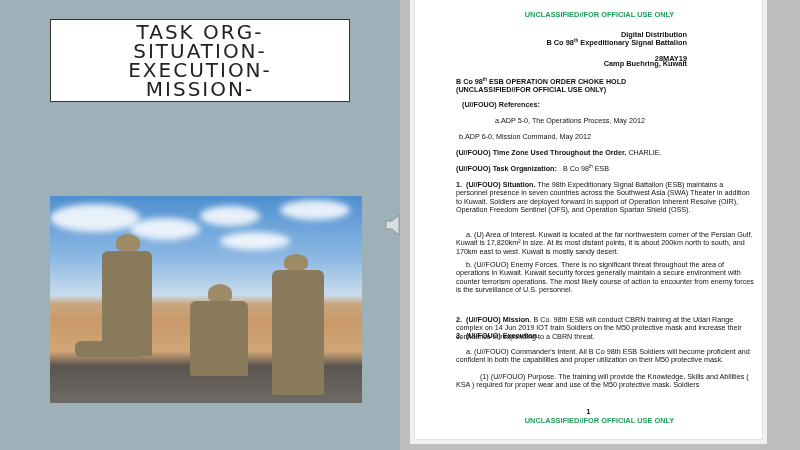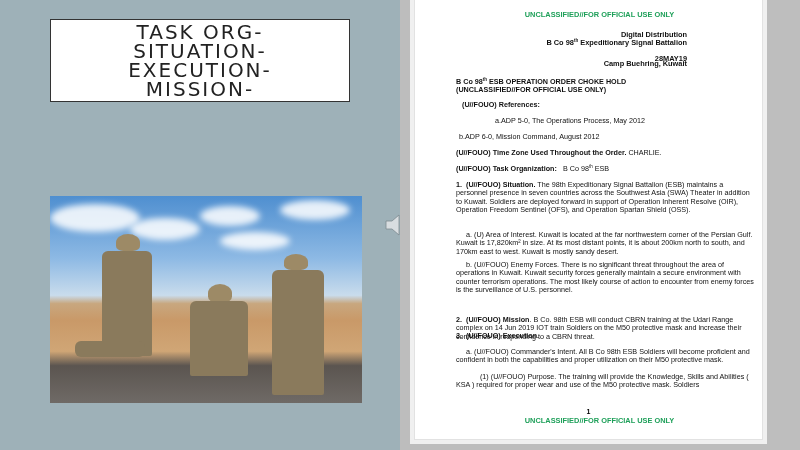--- a/index.html
+++ b/index.html
@@ -80,21 +80,21 @@
 <div class="hdr" style="top:31px;">Digital Distribution</div>
 <div class="hdr" style="top:39px;">B Co 98<sup>th</sup> Expeditionary Signal Battalion</div>
 <div class="hdr" style="top:60px;">Camp Buehring, Kuwait</div>
 <div class="hdr" style="top:55px;">28MAY19</div>
 
 <div class="blk b" style="top:78px;">B Co 98<sup>th</sup> ESB OPERATION ORDER CHOKE HOLD</div>
 <div class="blk b" style="top:86px;">(UNCLASSIFIED//FOR OFFICIAL USE ONLY)</div>
 
 <div class="blk b" style="top:101px;padding-left:6px;">(U//FOUO) References:</div>
 <div class="blk" style="top:117px;left:459px;margin-left:36px;">a.ADP 5-0, The Operations Process, May 2012</div>
-<div class="blk" style="top:133px;left:459px;">b.ADP 6-0, Mission Command, August 2012</div>
+<div class="blk" style="top:133px;left:459px;">b.ADP 6-0, Mission Command, May 2012</div>
 
 <div class="blk" style="top:149px;">
   <span class="b">(U//FOUO) Time Zone Used Throughout the Order.</span>
   <span>CHARLIE.</span>
 </div>
 
 <div class="blk" style="top:165px;">
   <span class="b">(U//FOUO) Task Organization:</span>&nbsp;&nbsp;
   <span>B Co 98<sup>th</sup> ESB</span>
 </div>

